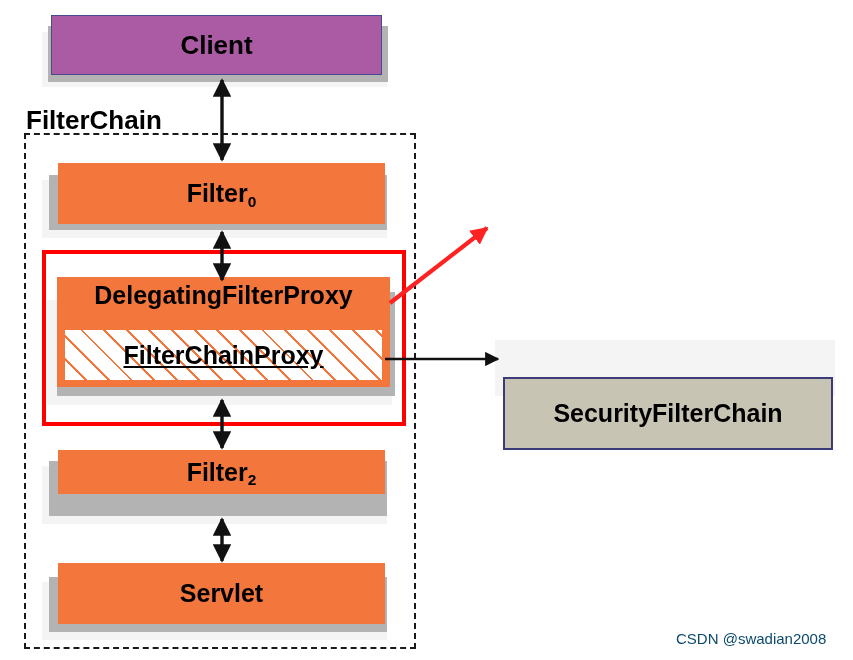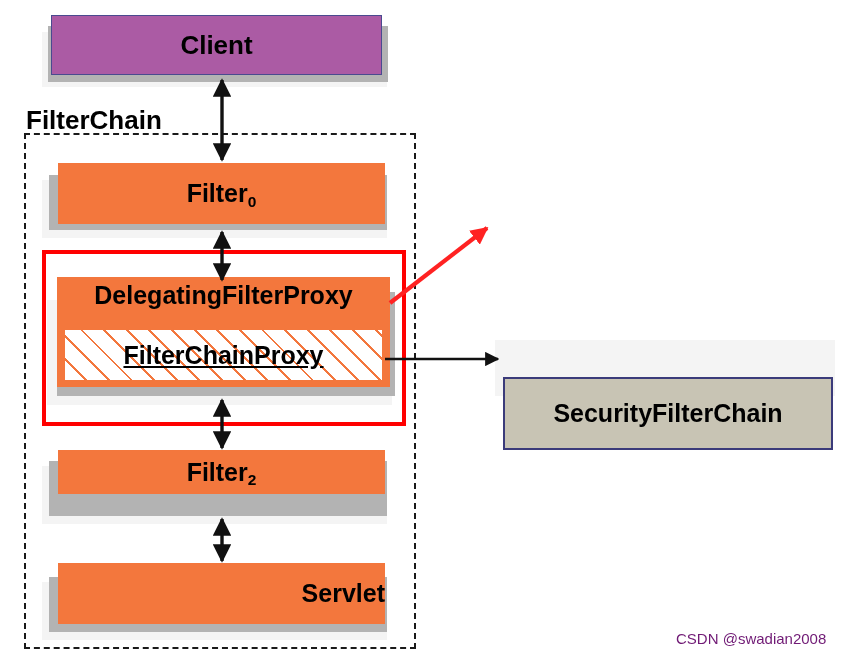--- a/index.html
+++ b/index.html
@@ -109,21 +109,21 @@
     position: absolute;
     color: #ff2222;
     font-size: 24px;
     white-space: nowrap;
     z-index: 9;
   }
 
   
   #watermark {
     position: absolute;
-    color: #701a75;
+    color: #0c4a6e;
     font-size: 15px;
     white-space: nowrap;
     z-index: 9;
   }
 
   svg.overlay {
     position: absolute;
     left: 0; top: 0;
     width: 853px; height: 660px;
     pointer-events: none;
@@ -165,21 +165,21 @@
   </div>
 
   <div class="plate" style="left:42px; top:466px; width:345px; height:58px;"></div>
   <div class="shadow" style="left:49px; top:461px; width:338px; height:55px;"></div>
   <div class="node orange-box" style="left:58px; top:450px; width:327px; height:44px;">
     <span class="label"><span>Filter</span><sub>2</sub></span>
   </div>
 
   <div class="plate" style="left:42px; top:582px; width:345px; height:58px;"></div>
   <div class="shadow" style="left:49px; top:577px; width:338px; height:55px;"></div>
-  <div class="node orange-box" style="left:58px; top:563px; width:327px; height:61px;justify-content:flex-end;">
+  <div class="node orange-box" style="left:58px; top:563px; width:327px; height:61px;">
     <span class="label">Servlet</span>
   </div>
 
   <div class="plate" style="left:495px; top:340px; width:340px; height:56px;"></div>
   <div class="node security-box" style="left:503px; top:331px; width:330px; height:73px;margin-top:46px;">
     <span class="label">SecurityFilterChain</span>
   </div>
 
 
   <div id="watermark" style="left:676px; top:630px;">CSDN @swadian2008</div>

